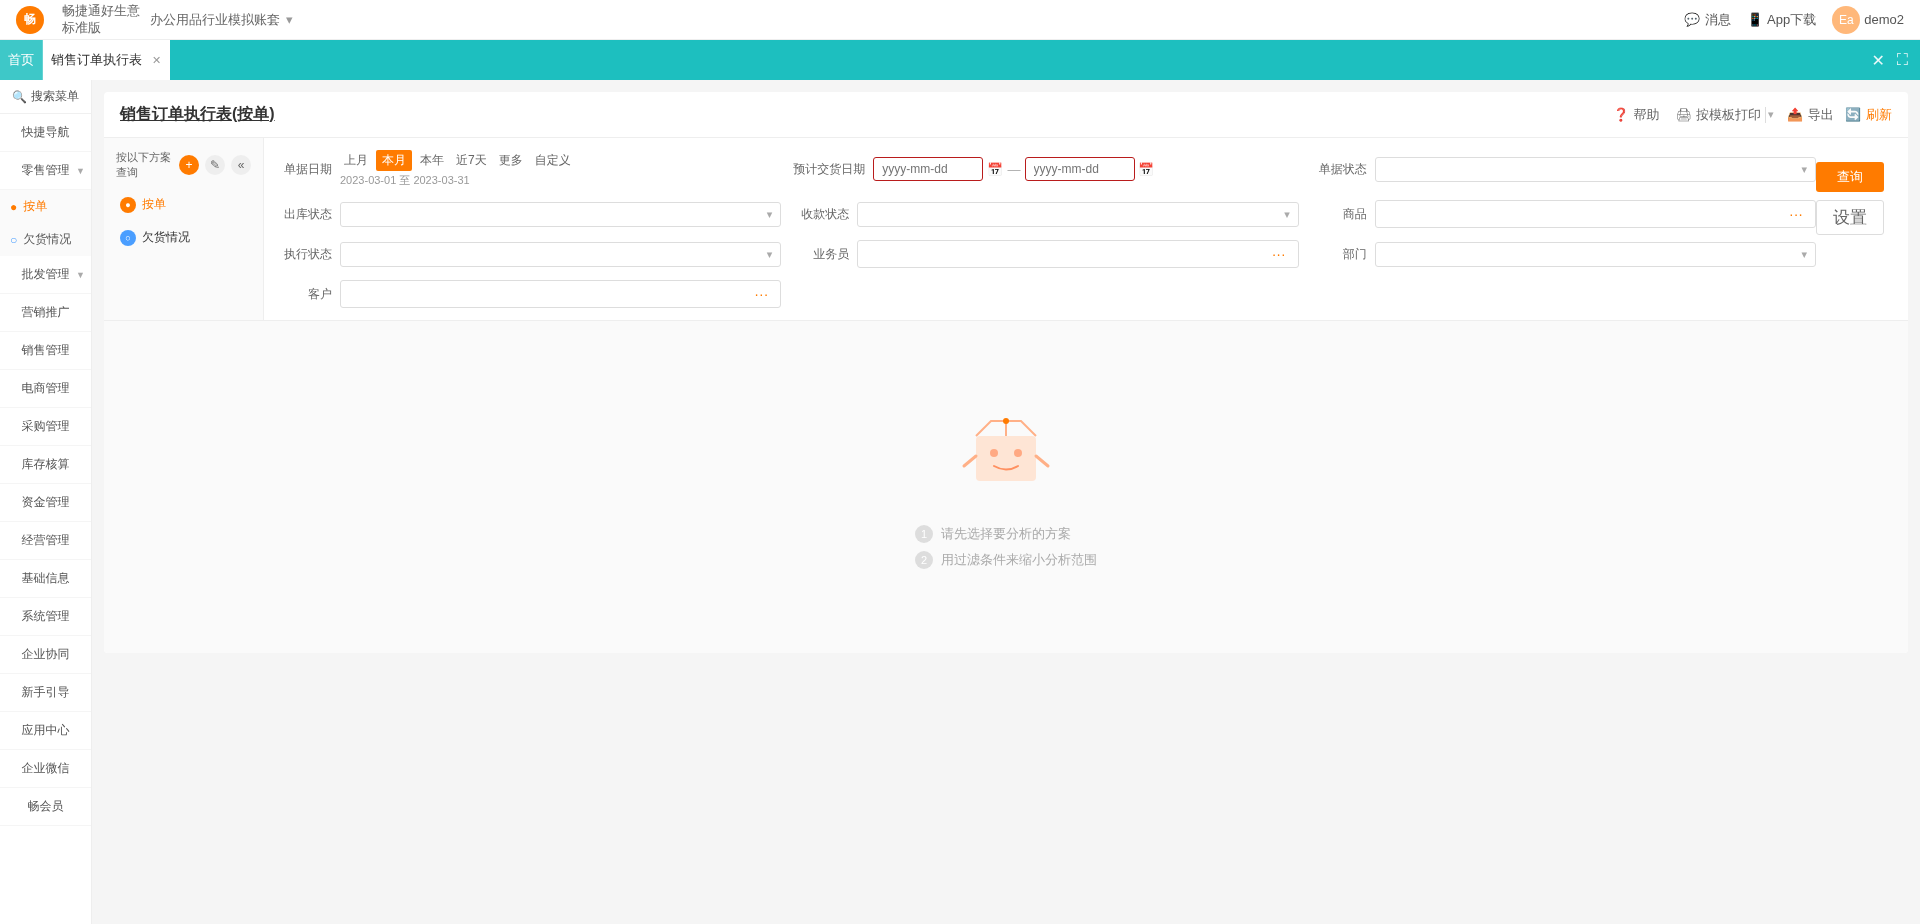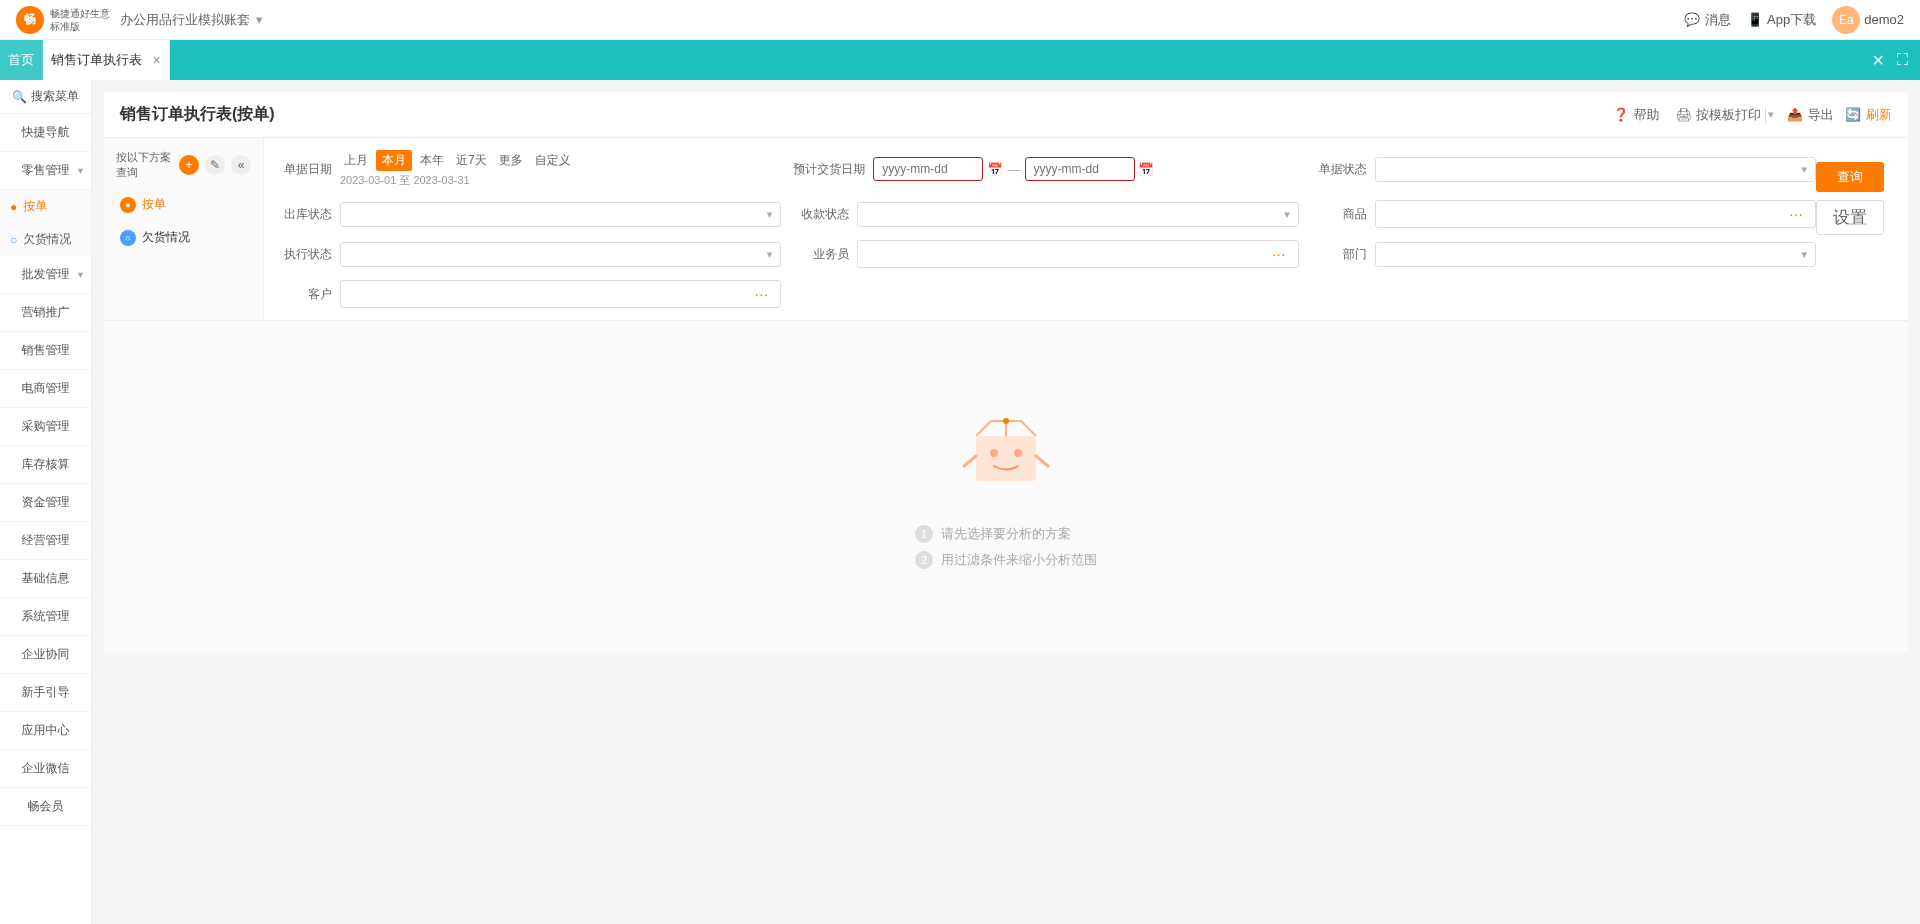--- a/index.html
+++ b/index.html
@@ -12,21 +12,21 @@
       display: flex;
       align-items: center;
       justify-content: space-between;
       padding: 0 16px;
       border-bottom: 1px solid #eee;
       flex-shrink: 0;
     }
     .top-bar-left { display: flex; align-items: center; gap: 10px; }
     .logo-area { display: flex; align-items: center; gap: 6px; }
     .logo-icon { width: 28px; height: 28px; background: #ff7b00; border-radius: 50%; display: flex; align-items: center; justify-content: center; color: white; font-size: 12px; font-weight: bold; }
-    .logo-text { font-size: 10px; color: #666; line-height: 1.3; }
+    .logo-text { font-size: 13px; color: #666; line-height: 1.3; margin-left: 12px; }
     .top-bar-center { display: flex; align-items: center; gap: 6px; font-size: 13px; color: #666; }
     .breadcrumb-arrow { color: #999; }
     .top-bar-right { display: flex; align-items: center; gap: 16px; }
     .top-right-item { display: flex; align-items: center; gap: 4px; color: #555; font-size: 13px; cursor: pointer; }
     .avatar { width: 28px; height: 28px; border-radius: 50%; background: #ffb87a; display: flex; align-items: center; justify-content: center; color: white; font-size: 12px; overflow: hidden; }
 
     
     .tab-bar {
       height: 40px;
       background: #1dbfbf;
@@ -98,21 +98,21 @@
       border-radius: 4px;
       overflow: hidden;
     }
     .page-header {
       display: flex;
       align-items: center;
       justify-content: space-between;
       padding: 12px 16px;
       border-bottom: 1px solid #eee;
     }
-    .page-title { font-size: 16px; font-weight: bold; color: #333; }
+    .page-title { font-size: 16px; font-weight: bold; color: #333; text-decoration: underline; }
     .page-header-actions { display: flex; align-items: center; gap: 12px; }
     .header-action-btn { display: flex; align-items: center; gap: 4px; font-size: 13px; color: #666; cursor: pointer; }
     .export-btn { display: flex; align-items: center; gap: 4px; font-size: 13px; color: #666; cursor: pointer; }
     .refresh-btn { display: flex; align-items: center; gap: 4px; font-size: 13px; color: #ff7b00; cursor: pointer; }
     .query-btn { background: #ff7b00; color: white; border: none; padding: 6px 20px; border-radius: 3px; cursor: pointer; font-size: 13px; }
     .settings-btn { border: 1px solid #ddd; background: #fff; color: #666; padding: 5px 16px; border-radius: 3px; cursor: pointer; font-size: 17px; }
 
     
     .filter-panel {
       display: flex;

